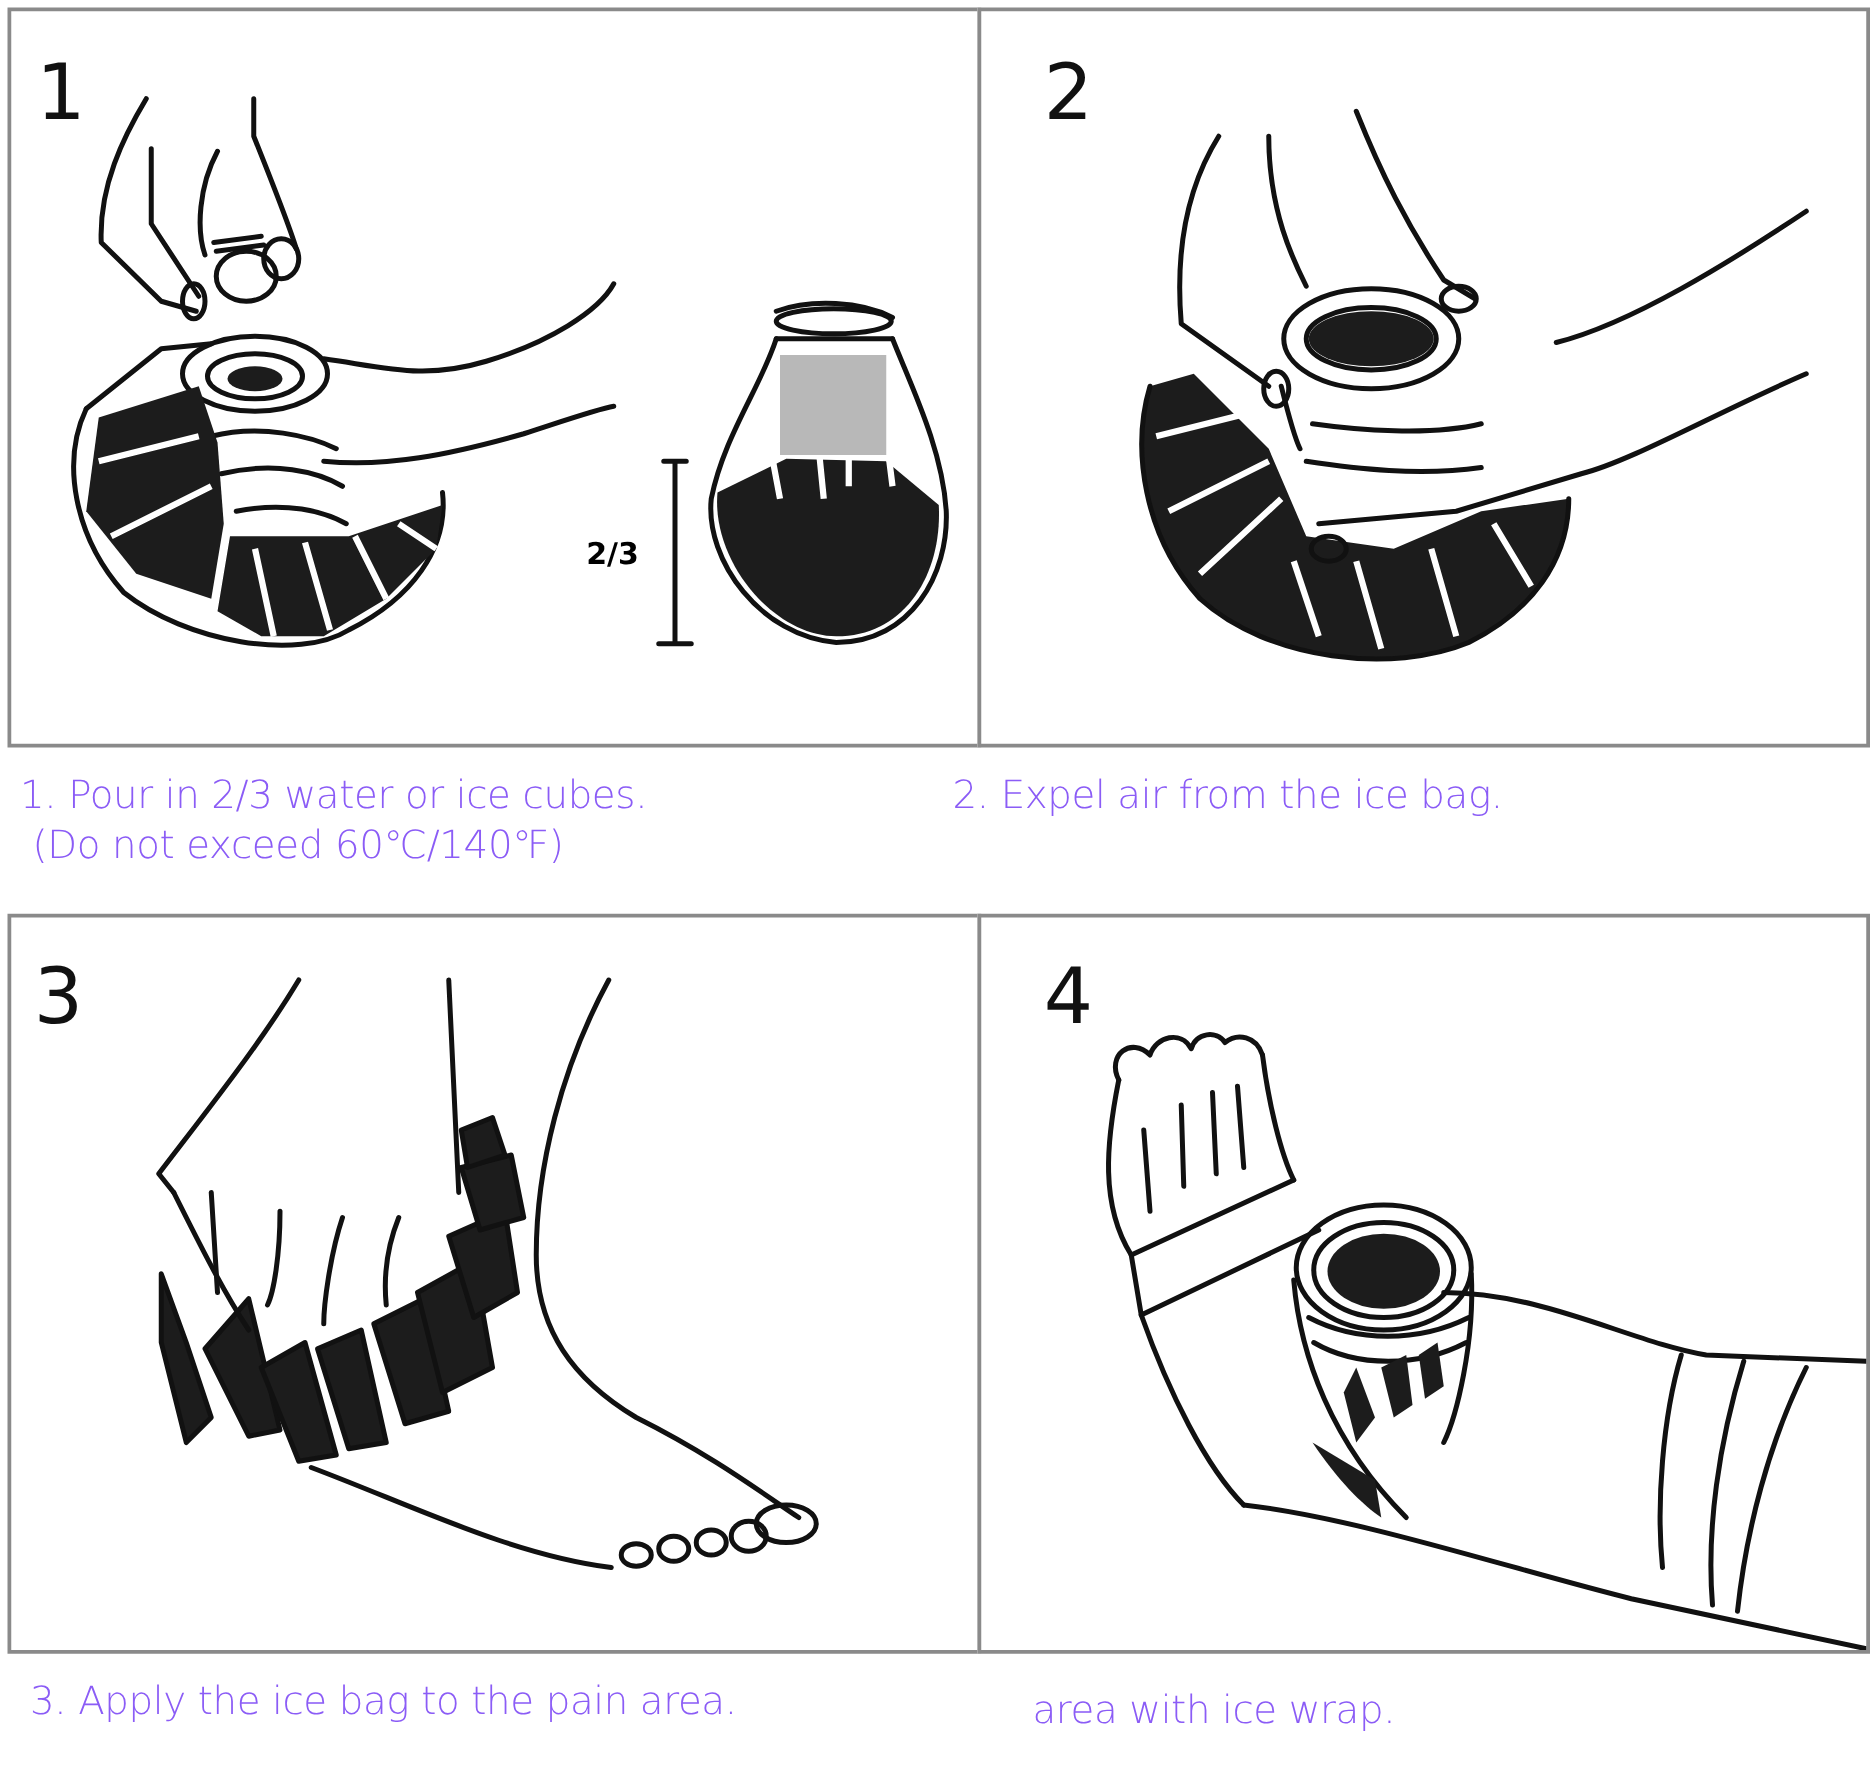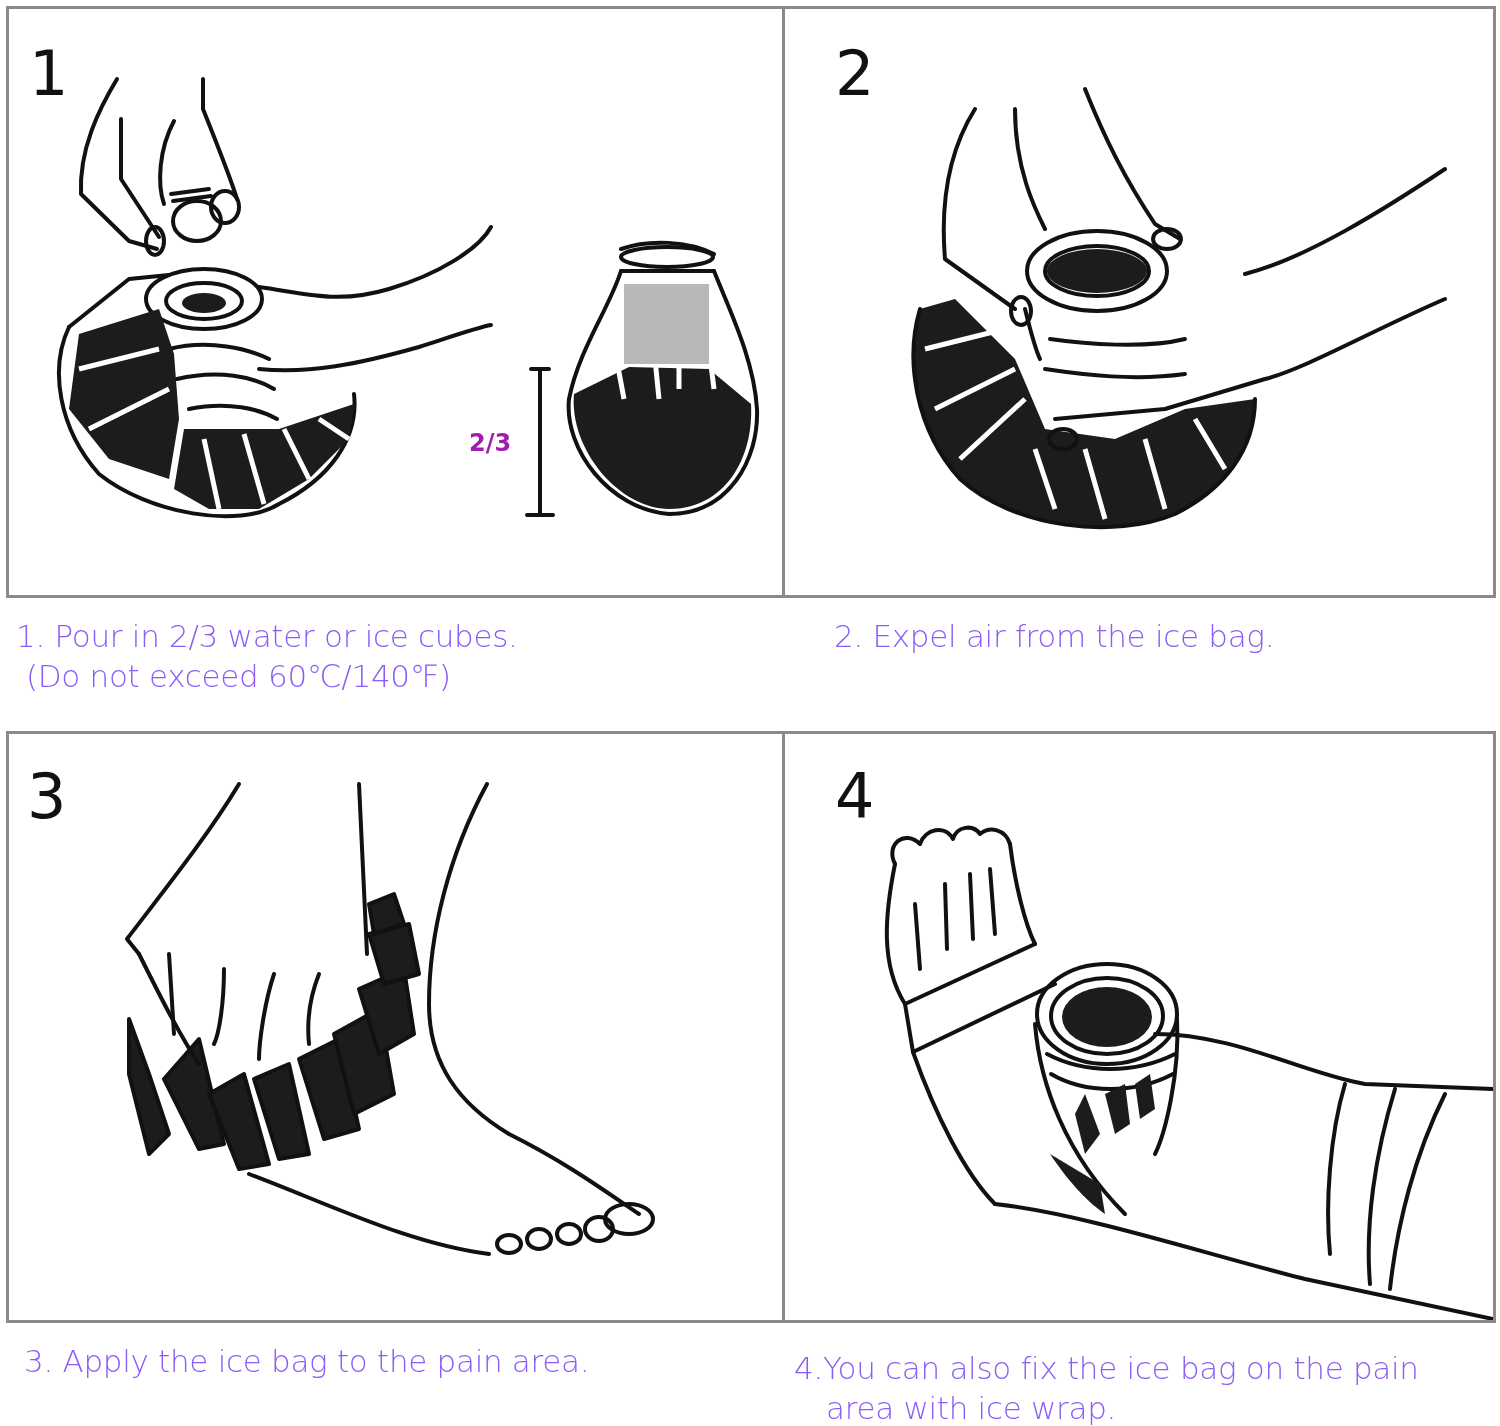--- a/index.html
+++ b/index.html
@@ -13,27 +13,27 @@
   .step-num { position: absolute; font-size: 62px; font-weight: 400; color: #111;
               font-family: "DejaVu Sans", sans-serif; line-height: 1; }
   .p1 .step-num { left: 20px; top: 34px; }
   .p2 .step-num { left: 50px; top: 34px; }
   .p3 .step-num { left: 18px; top: 32px; }
   .p4 .step-num { left: 50px; top: 32px; }
   svg.art { position: absolute; left: 0; top: 0; }
   .caption { position: absolute; font-size: 31px; line-height: 40px; color: #8b5cf6;
              font-family: "DejaVu Sans", sans-serif; font-weight: 300; letter-spacing: -0.3px; white-space: nowrap; }
   .cap1 { left: 16px;  top: 616px; }
-  .cap2 { left: 834px; top: 616px; text-align: center; }
+  .cap2 { left: 762px; top: 616px; text-align: center; }
   .cap3 { left: 8px;   top: 1341px; margin-left: 16px; }
   .cap4 { left: 794px; top: 1348px; }
   .cap-line2-indent-1 { padding-left: 10px; display: block; }
   .cap-line2-indent-4 { padding-left: 32px; display: block; }
   .fraction-label { position: absolute; left: 460px; top: 420px; font-size: 24px; font-weight: bold;
-                    color: #a21caf; font-family: "DejaVu Sans", sans-serif; }
+                    color: #000000; font-family: "DejaVu Sans", sans-serif; }
 </style>
 </head>
 <body>
 
 <div class="panel p1">
   <div class="step-num">1</div>
   <svg class="art" width="773" height="586" viewBox="0 0 773 586">
     <g fill="none" stroke="#111" stroke-width="4" stroke-linecap="round" stroke-linejoin="round">
 
       <path d="M108 70 C90 100 70 140 72 185 L120 232 L148 240"></path>
@@ -180,15 +180,14 @@
   </svg>
 </div>
 
 <div class="caption cap1">
   <span>1. Pour in 2/3 water or ice cubes.</span>
   <span class="cap-line2-indent-1">(Do not exceed 60℃/140℉)</span>
 </div>
 <div class="caption cap2">2. Expel air from the ice bag.</div>
 <div class="caption cap3">3. Apply the ice bag to the pain area.</div>
 <div class="caption cap4">
-  <span>4.You can also fix the ice bag on the pain</span>
   <span class="cap-line2-indent-4">area with ice wrap.</span>
 </div>
 
 </body></html>

